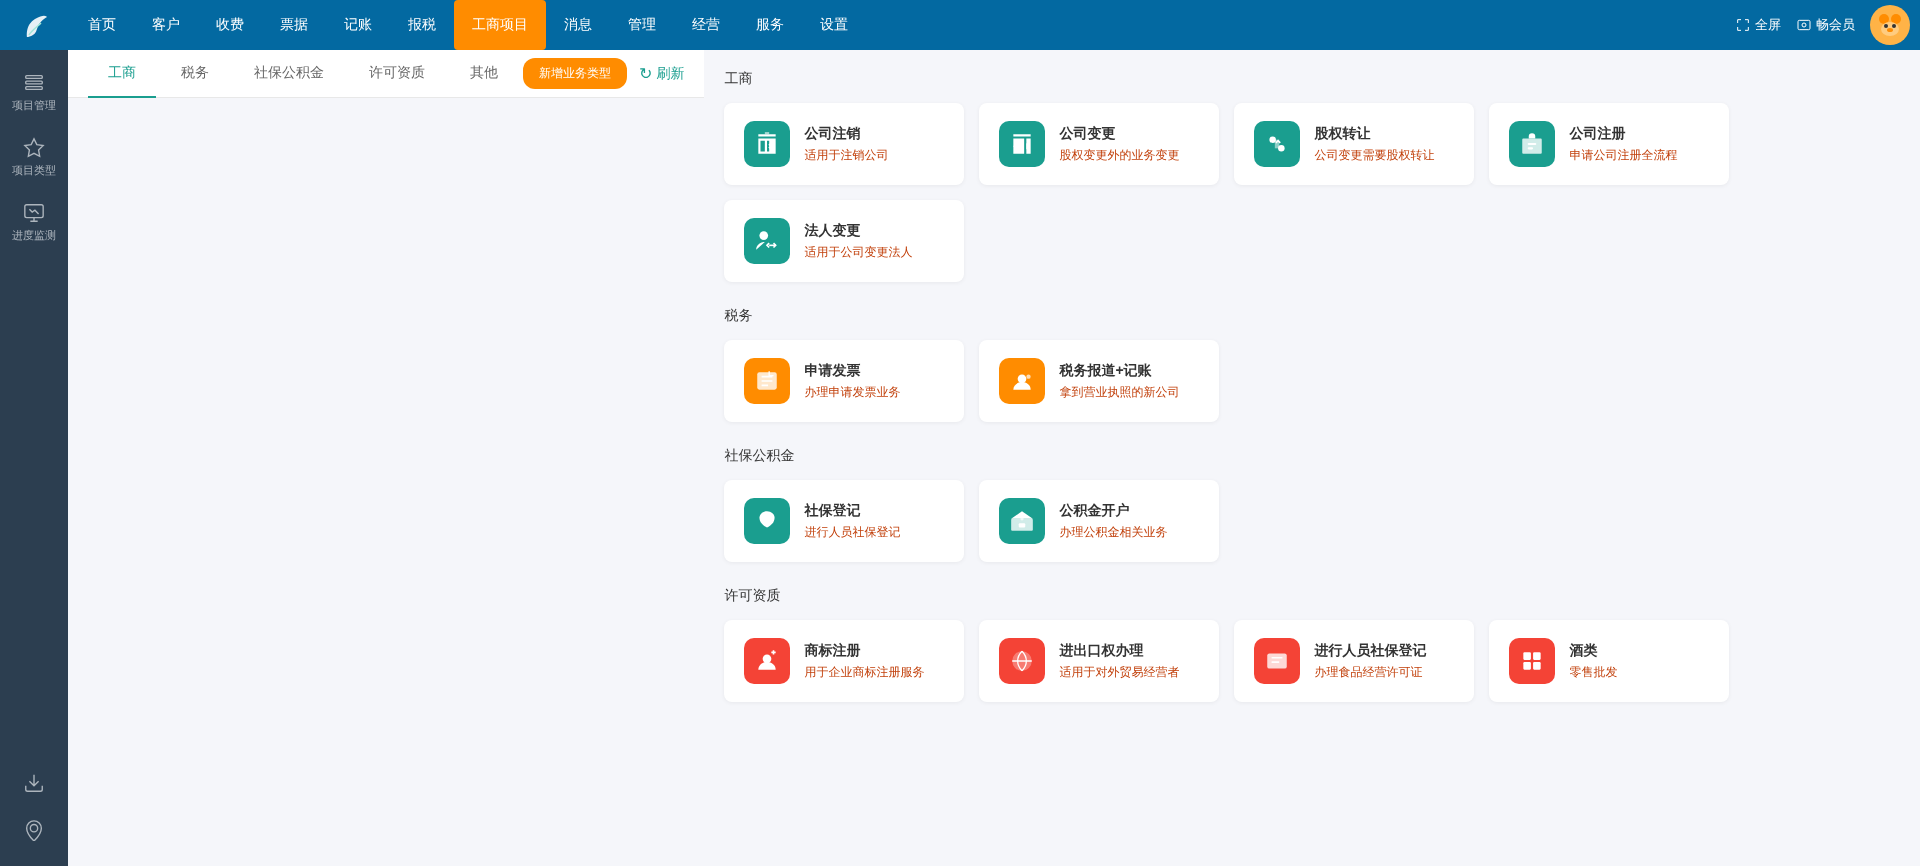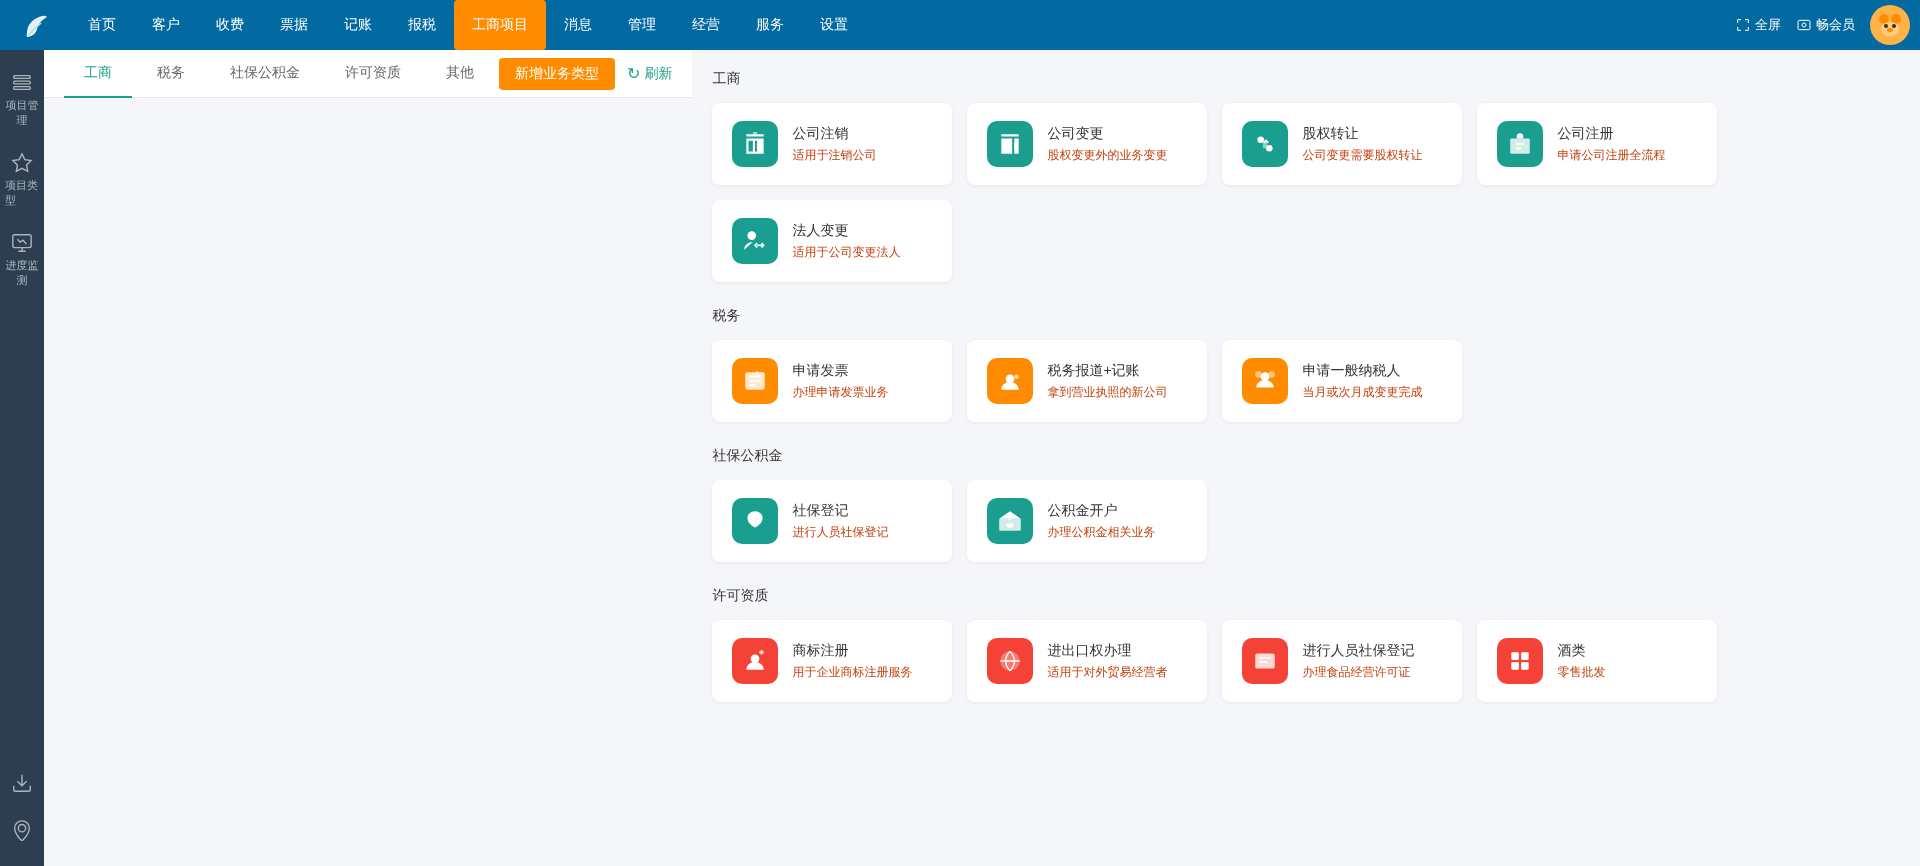--- a/index.html
+++ b/index.html
@@ -42,21 +42,21 @@
       align-items: center;
       gap: 4px;
       cursor: pointer;
     }
 
     
     .main-layout { display: flex; flex: 1; overflow: hidden; }
 
     
     .sidebar {
-      width: 44px;
+      width: 68px;
       background: #2c3e50;
       display: flex;
       flex-direction: column;
       align-items: center;
       padding-top: 10px;
       flex-shrink: 0;
     }
     .sidebar-item {
       width: 100%;
       display: flex;
@@ -122,22 +122,22 @@
       color: #1a9e8f;
       border-bottom: 2px solid #1a9e8f;
       font-weight: 500;
     }
     .tab-right { margin-left: auto; display: flex; align-items: center; gap: 12px; }
     .btn-new-type {
       background: #ff8c00;
       color: #fff;
       border: none;
       padding: 7px 16px;
-      border-radius: 4px;
-      font-size: 14px;
+      border-radius: 12px;
+      font-size: 12px;
       cursor: pointer;
       white-space: nowrap;
     }
     .btn-refresh {
       color: #1a9e8f;
       font-size: 14px;
       cursor: pointer;
       display: flex;
       align-items: center;
       gap: 4px;
@@ -184,21 +184,21 @@
       height: 46px;
       border-radius: 10px;
       display: flex;
       align-items: center;
       justify-content: center;
       flex-shrink: 0;
     }
     .card-icon svg { width: 26px; height: 26px; fill: #fff; }
 
     .card-info { display: flex; flex-direction: column; gap: 4px; }
-    .card-title { font-size: 14px; color: #333; font-weight: 400; }
+    .card-title { font-size: 14px; color: #333; font-weight: 700; }
     .card-desc { font-size: 12px; color: #c2410c; }
 
     
     .icon-teal { background: #1a9e8f; }
     .icon-orange { background: #ff8c00; }
     .icon-red { background: #f44336; }
 
     
     .scrollable-content::-webkit-scrollbar { width: 8px; }
     .scrollable-content::-webkit-scrollbar-track { background: #f1f1f1; }
@@ -418,34 +418,20 @@
                 <path d="M4 20c0-4 3.58-7 8-7s8 3 8 7"></path>
                 <circle cx="18" cy="8" r="2" fill="#fff" opacity="0.7"></circle>
               </svg>
           </div>
           <div class="card-info">
             <div class="card-title">税务报道+记账</div>
             <div class="card-desc">拿到营业执照的新公司</div>
           </div>
         </div>
 
-        <div class="card">
-          <div class="card-icon icon-orange">
-            <svg viewBox="0 0 24 24" fill="#fff">
-                <circle cx="12" cy="8" r="4"></circle>
-                <path d="M4 18c0-4 3.58-7 8-7s8 3 8 7"></path>
-                <circle cx="18" cy="6" r="3" fill="#fff" opacity="0.5"></circle>
-                <circle cx="6" cy="6" r="3" fill="#fff" opacity="0.5"></circle>
-              </svg>
-          </div>
-          <div class="card-info">
-            <div class="card-title">申请一般纳税人</div>
-            <div class="card-desc">当月或次月成变更完成</div>
-          </div>
-        </div>
       </div>
 
       <div class="section-title">社保公积金</div>
       <div class="cards-grid">
 
         <div class="card">
           <div class="card-icon icon-teal">
             <svg viewBox="0 0 24 24" fill="#fff">
                 <path d="M12 3C8 3 5 6 5 9c0 4 3 7 7 9 4-2 7-5 7-9 0-3-3-6-7-6z"></path>
                 <path d="M9 12l2 2 4-4" stroke="#fff" stroke-width="1.5" fill="none"></path>

